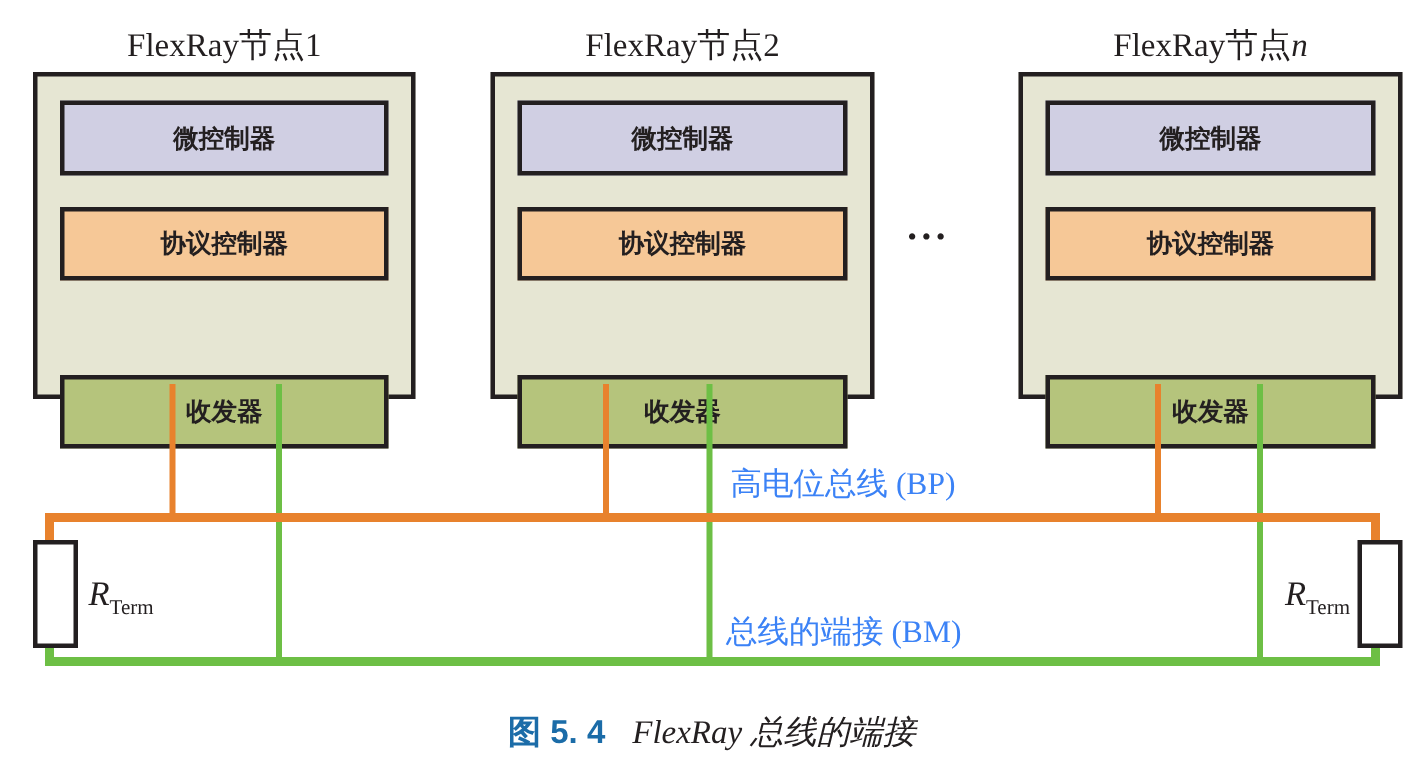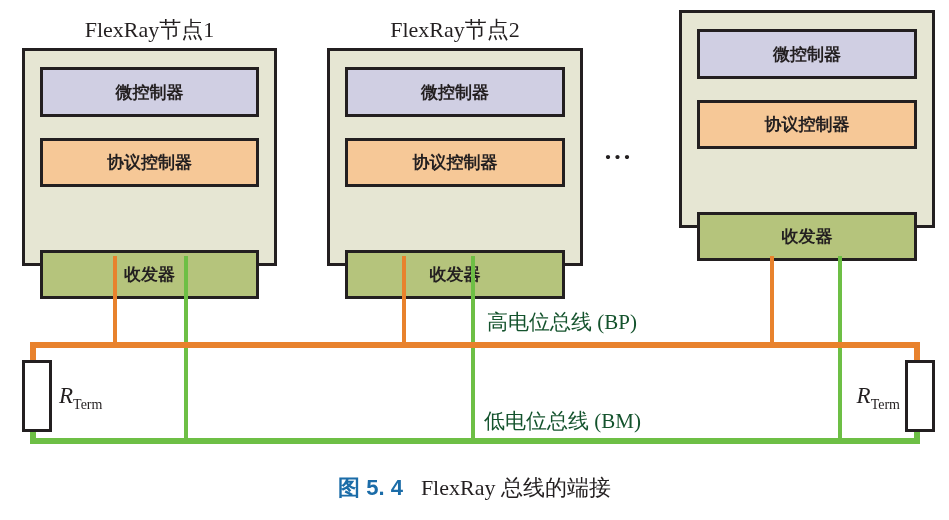--- a/index.html
+++ b/index.html
@@ -39,36 +39,36 @@
     background:#ffffff;border:3px solid var(--border,#231f20);z-index:5;
   }
   .rterm{
     position:absolute;top:383px;font-size:23px;font-style:italic;
     color:#231f20;z-index:6;white-space:nowrap;
   }
   .rterm sub{font-size:14px;font-style:normal;line-height:0;margin-top:34px;}
   .rterm.right{left:818px;width:82px;text-align:right;}
   
   .bus-label{
-    position:absolute;font-size:21px;color:#14532d;white-space:nowrap;z-index:4;
+    position:absolute;font-size:21px;color:#3b82f6;white-space:nowrap;z-index:4;
   }
   .ellipsis{
     position:absolute;left:593px;top:136px;width:52px;text-align:center;
     font-size:26px;font-weight:bold;letter-spacing:3px;color:#231f20;
   }
   
   .caption{
     position:absolute;left:0;right:0;top:473px;text-align:center;
     font-size:22px;color:#231f20;white-space:nowrap;
   }
   .caption-number{
     font-family:"Liberation Sans","DejaVu Sans",sans-serif;
     font-weight:bold;color:var(--caption-accent,#1b6ca8);
   }
-  .caption-text{margin-left:18px;}
+  .caption-text{margin-left:18px;font-style:italic;}
 </style>
 </head>
 <body>
 
 <div class="stage">
 
   <div class="node" style="left:22px;width:255px;">
     <div class="node-title"><span>FlexRay节点</span><span>1</span></div>
     <div class="node-box">
       <div class="layer l1">微控制器</div>
@@ -80,20 +80,21 @@
   <div class="node" style="left:327px;width:256px;">
     <div class="node-title"><span>FlexRay节点</span><span>2</span></div>
     <div class="node-box">
       <div class="layer l1">微控制器</div>
       <div class="layer l2">协议控制器</div>
       <div class="layer l3">收发器</div>
     </div>
   </div>
 
   <div class="node" style="left:679px;width:256px;">
+    <div class="node-title"><span>FlexRay节点</span><span class="suffix-italic">n</span></div>
     <div class="node-box">
       <div class="layer l1">微控制器</div>
       <div class="layer l2">协议控制器</div>
       <div class="layer l3">收发器</div>
     </div>
   </div>
 
   <div class="ellipsis">...</div>
 
   <div class="vline orange" style="left:113px;top:256px;height:90px;"></div>
@@ -111,19 +112,19 @@
   <div class="corner green" style="left:30px;top:426px;height:14px;"></div>
   <div class="corner green" style="left:914px;top:426px;height:14px;"></div>
 
   <div class="resistor" style="left:22px;"></div>
   <div class="resistor" style="left:905px;"></div>
 
   <div class="rterm" style="left:59px;"><span>R</span><sub>Term</sub></div>
   <div class="rterm right"><span>R</span><sub>Term</sub></div>
 
   <div class="bus-label" style="left:487px;top:308px;">高电位总线 (BP)</div>
-  <div class="bus-label" style="left:484px;top:407px;">低电位总线 (BM)</div>
+  <div class="bus-label" style="left:484px;top:407px;">总线的端接 (BM)</div>
 
   <div class="caption">
     <span class="caption-number">图 5. 4</span><span class="caption-text">FlexRay 总线的端接</span>
   </div>
 
 </div>
 
 </body></html>

